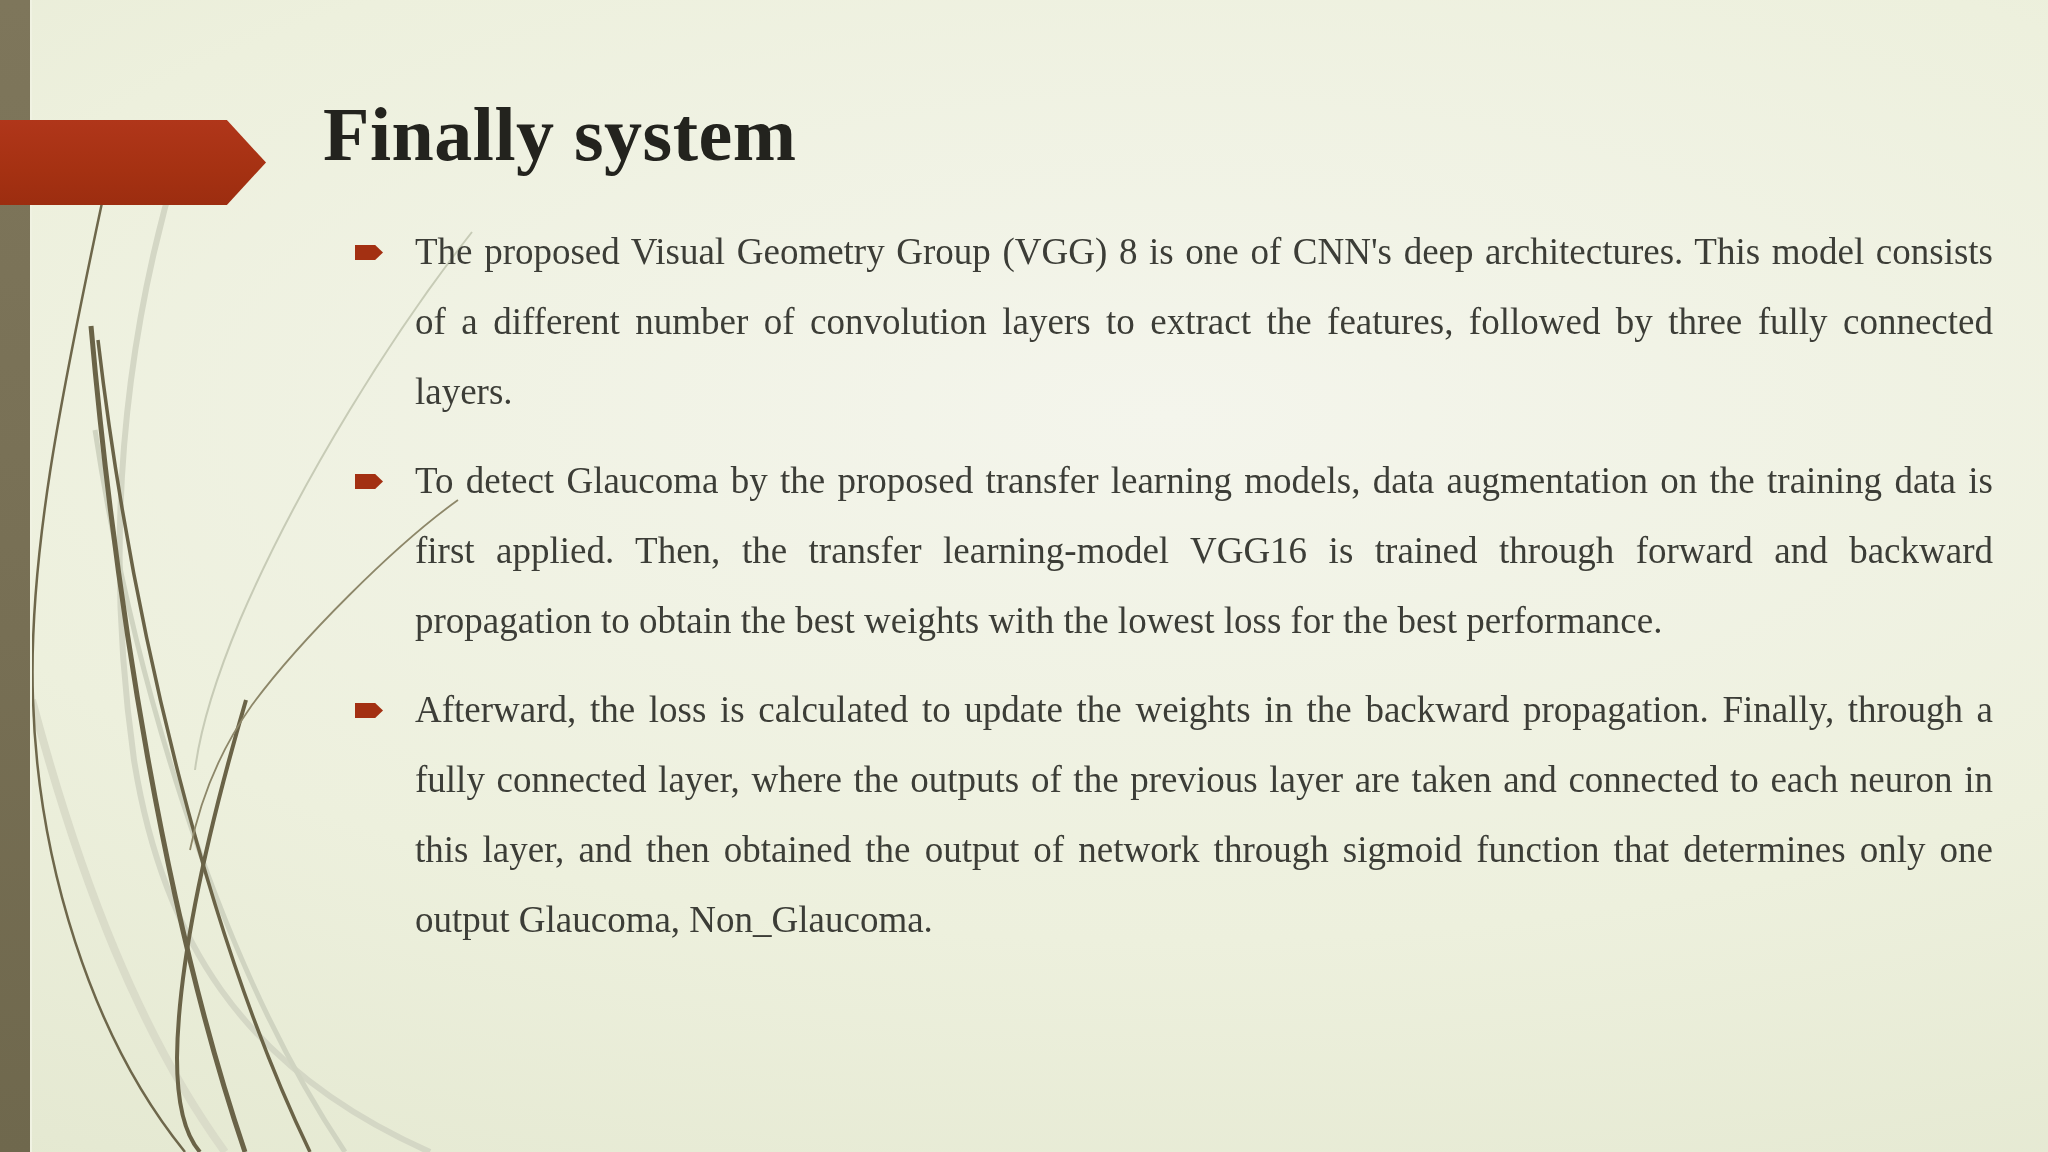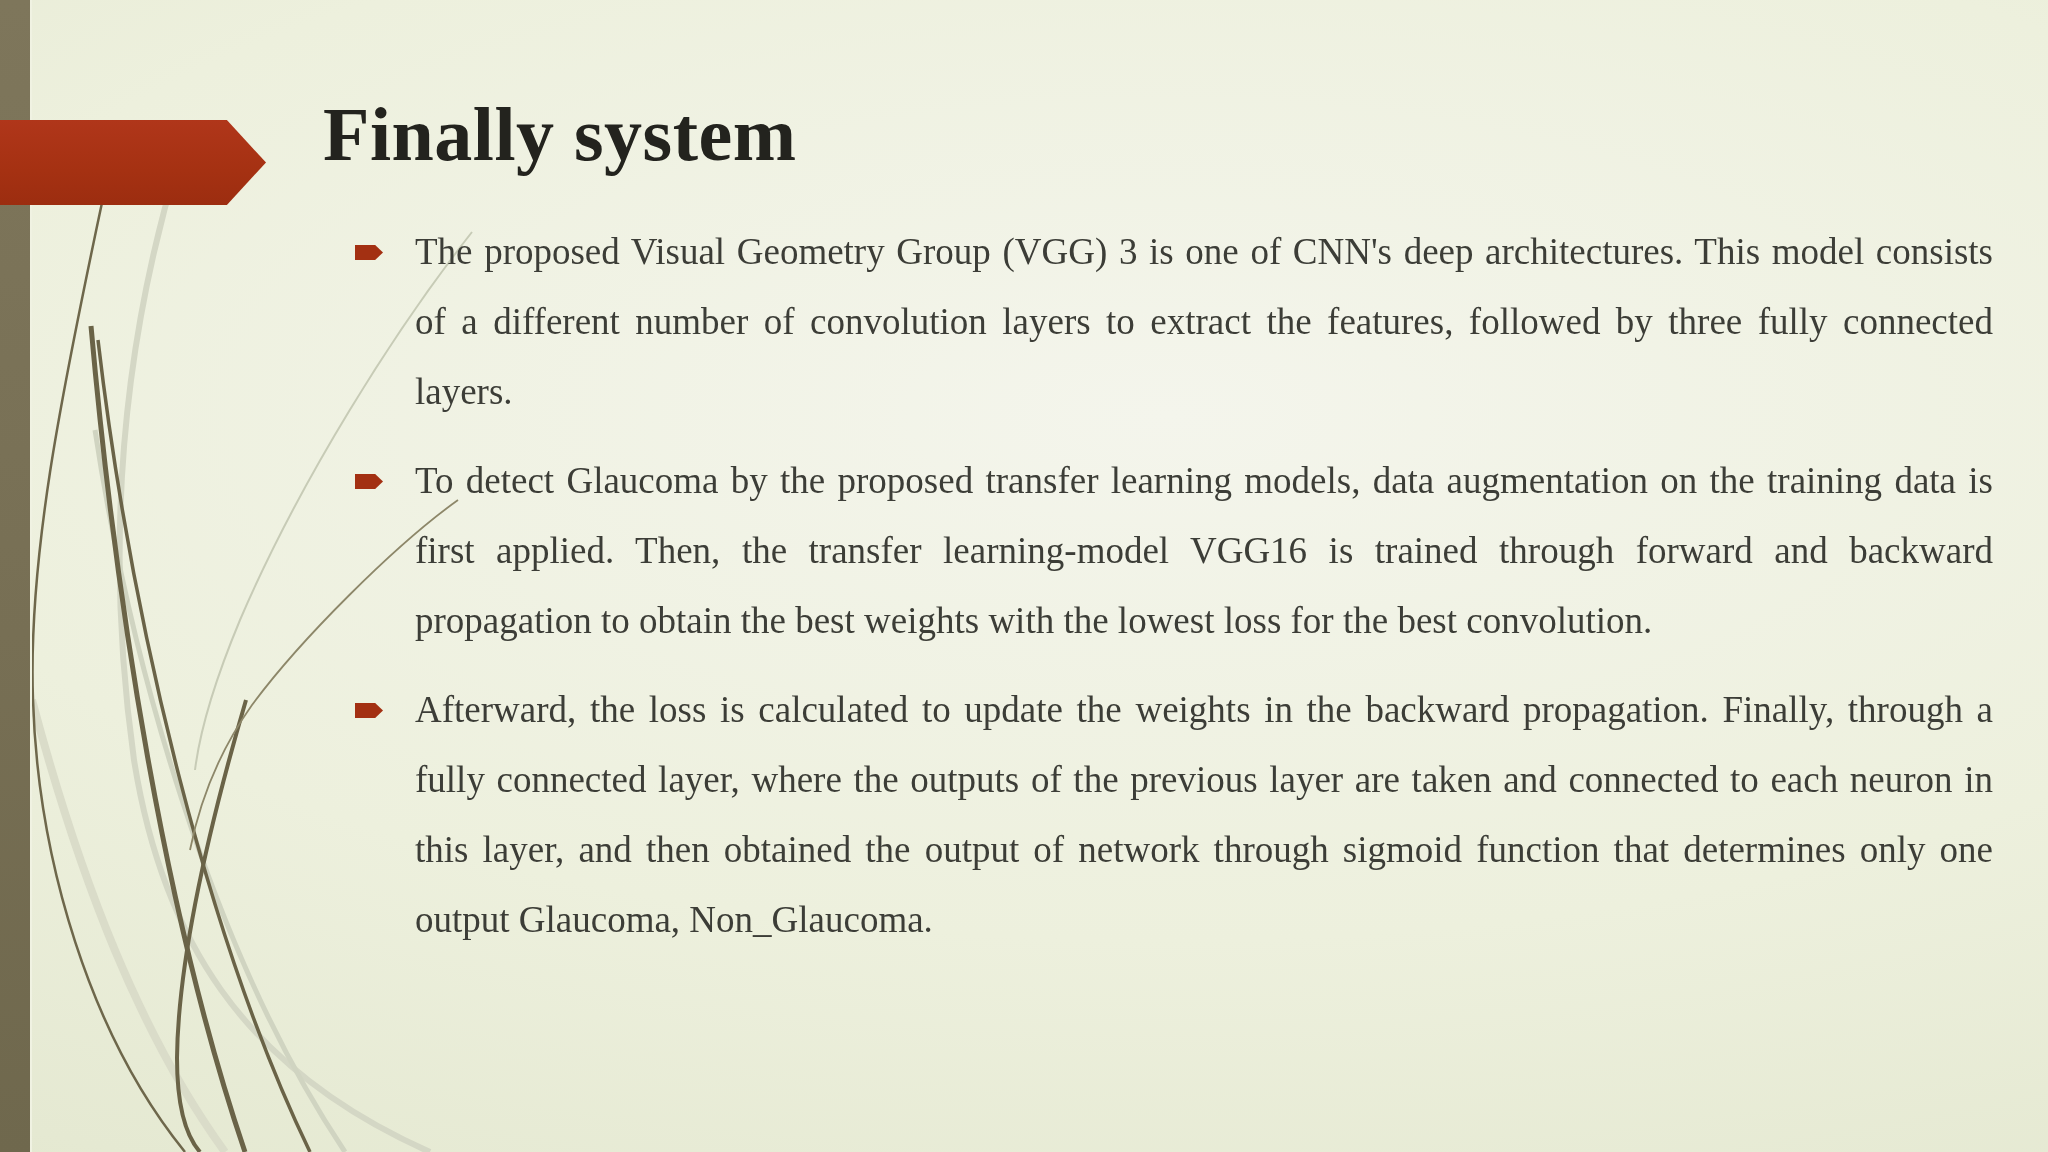--- a/index.html
+++ b/index.html
@@ -61,26 +61,26 @@
   <div class="stripe"></div>
 
   <div class="title-arrow"></div>
 
   <h1 class="title">Finally system</h1>
 
   <div class="bullets">
 
     <div class="bullet">
       <span class="bullet-marker"></span>
-      <p class="bullet-text">The proposed Visual Geometry Group (VGG) 3 is one of CNN's deep architectures. This model consists of a different number of convolution layers to extract the features, followed by three fully connected layers.</p>
+      <p class="bullet-text">The proposed Visual Geometry Group (VGG) 8 is one of CNN's deep architectures. This model consists of a different number of convolution layers to extract the features, followed by three fully connected layers.</p>
     </div>
 
     <div class="bullet">
       <span class="bullet-marker"></span>
-      <p class="bullet-text">To detect Glaucoma by the proposed transfer learning models, data augmentation on the training data is first applied. Then, the transfer learning-model VGG16 is trained through forward and backward propagation to obtain the best weights with the lowest loss for the best convolution.</p>
+      <p class="bullet-text">To detect Glaucoma by the proposed transfer learning models, data augmentation on the training data is first applied. Then, the transfer learning-model VGG16 is trained through forward and backward propagation to obtain the best weights with the lowest loss for the best performance.</p>
     </div>
 
     <div class="bullet">
       <span class="bullet-marker"></span>
       <p class="bullet-text">Afterward, the loss is calculated to update the weights in the backward propagation. Finally, through a fully connected layer, where the outputs of the previous layer are taken and connected to each neuron in this layer, and then obtained the output of network through sigmoid function that determines only one output Glaucoma, Non_Glaucoma.</p>
     </div>
 
   </div>
 </div>
 

